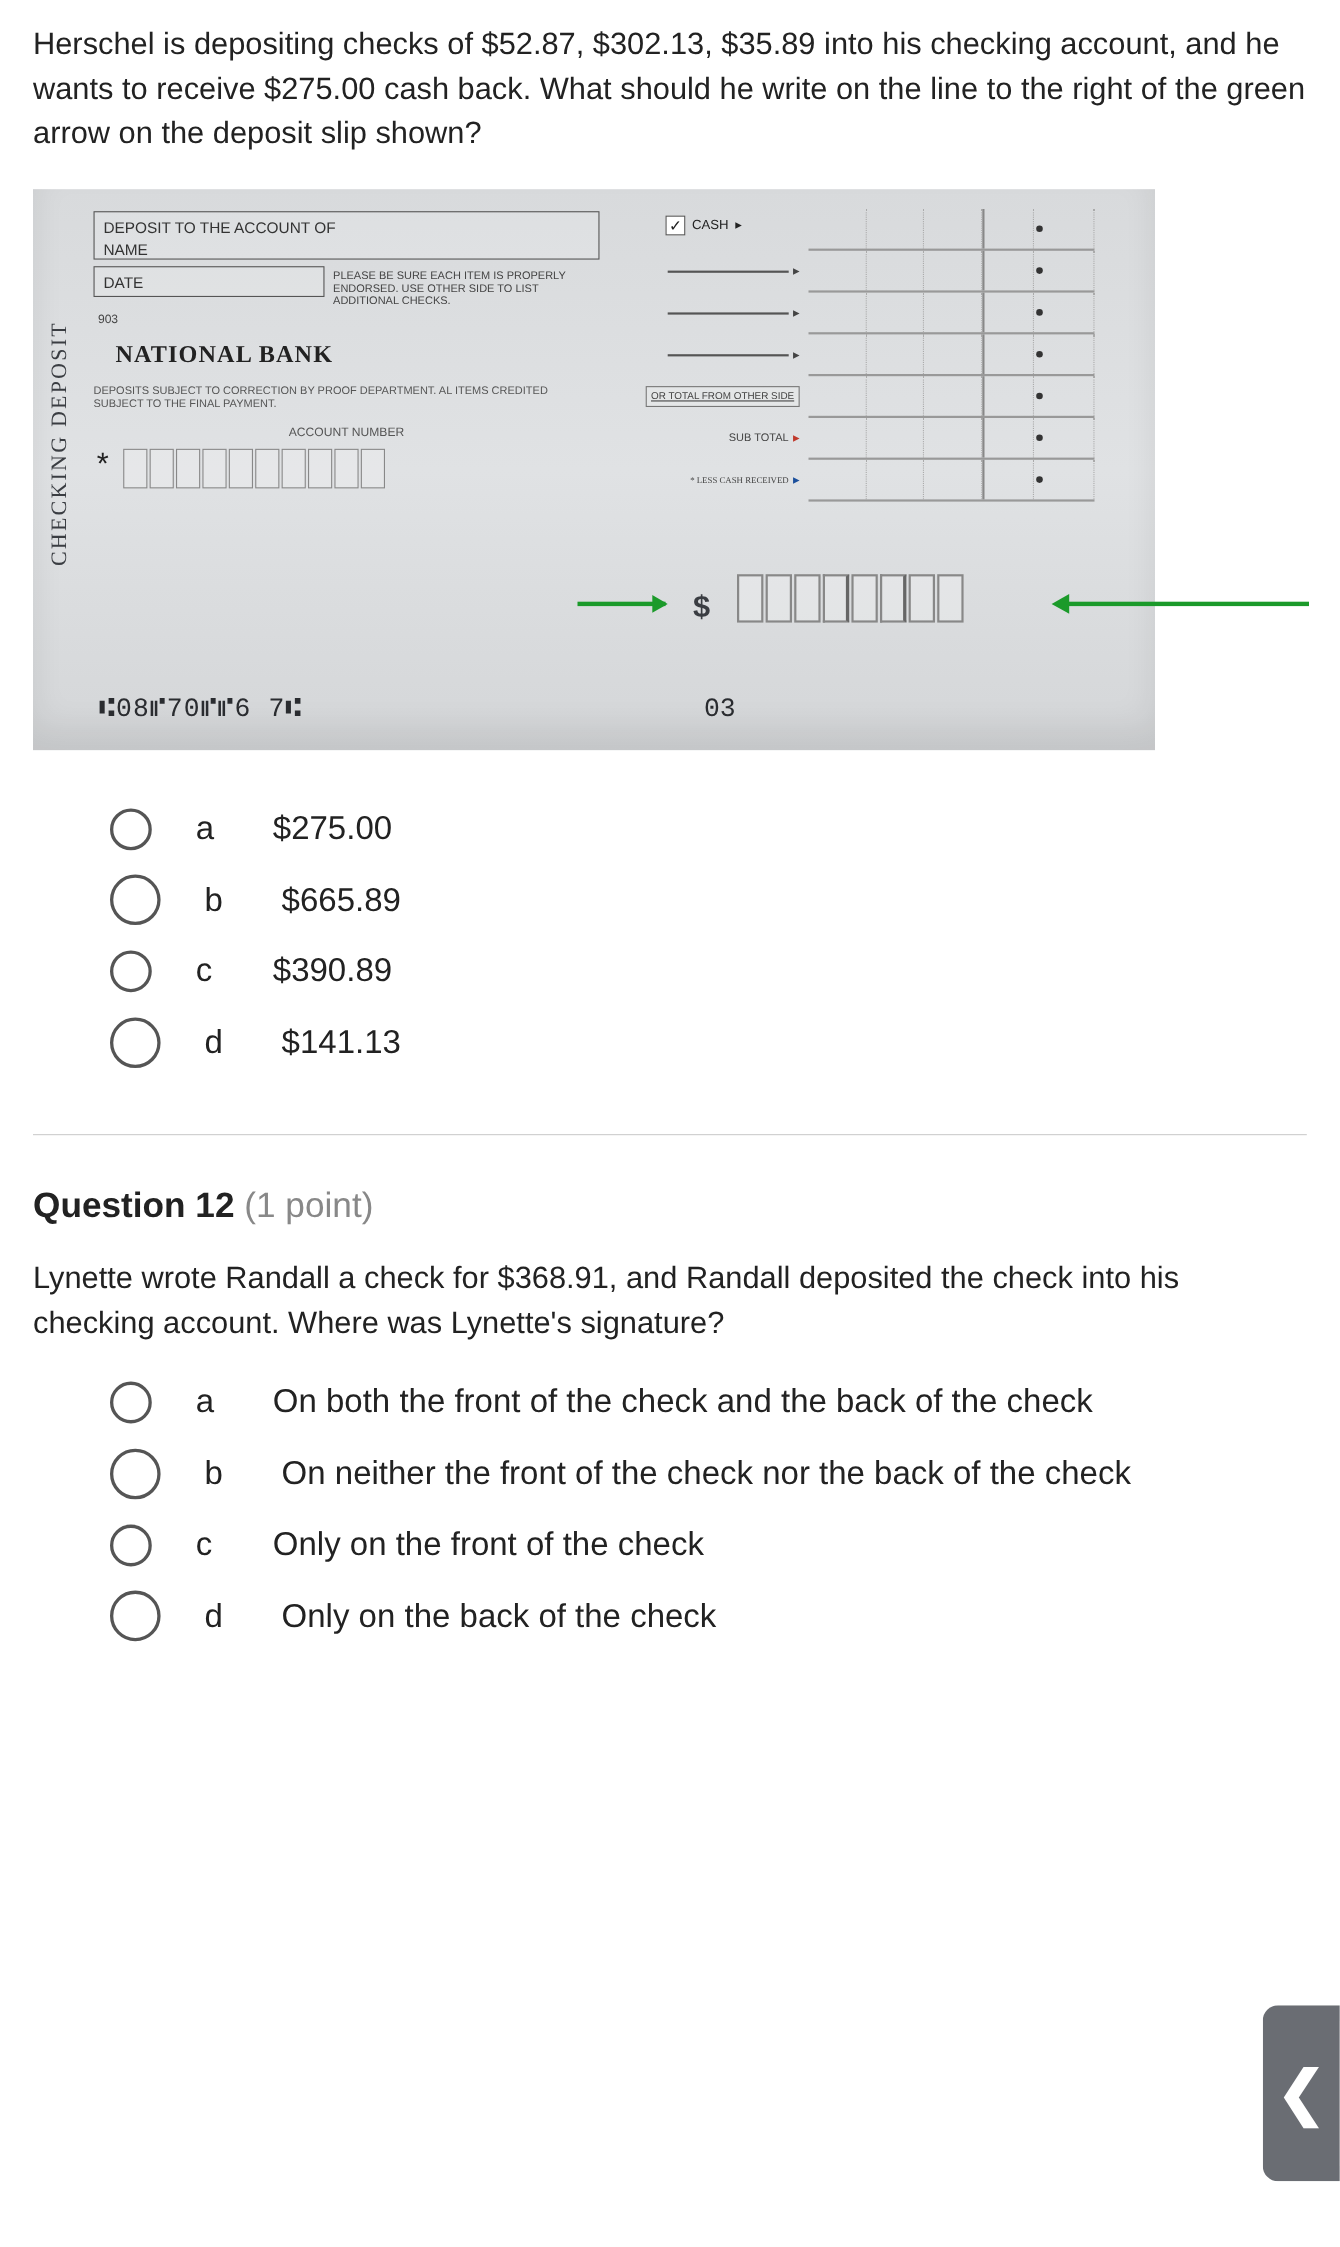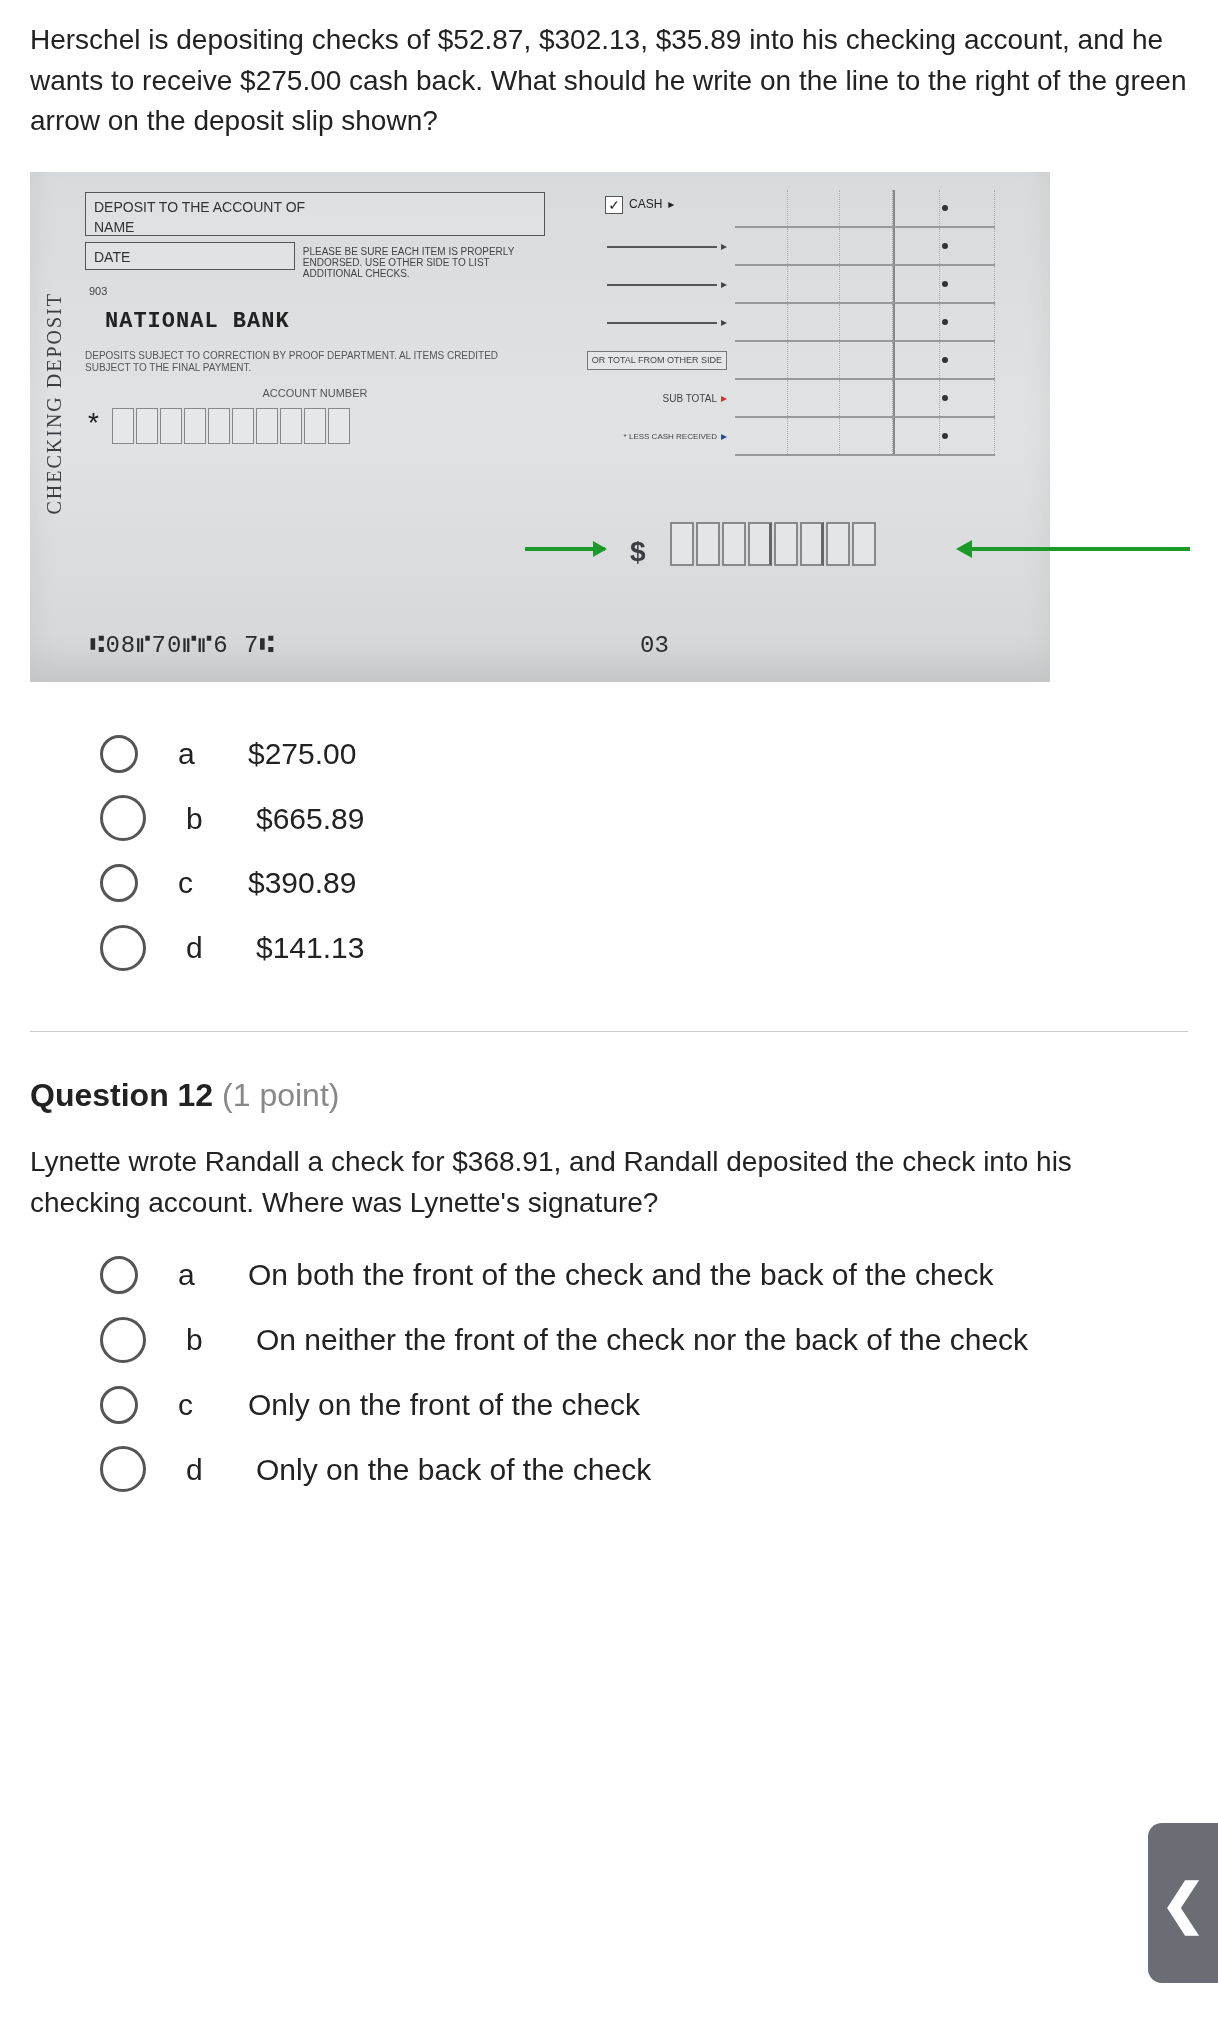--- a/index.html
+++ b/index.html
@@ -41,21 +41,21 @@
     background: rgba(255,255,255,0.15);
     font-size: 14px;
     color: #333;
     padding: 4px 8px;
     margin-bottom: 6px;
   }
   .field-deposit { height: 44px; }
   .field-date { height: 28px; width: 210px; display:inline-block; vertical-align:top;}
   .field-instr { display:inline-block; width:230px; font-size:10px; line-height:1.1; vertical-align:top; padding-top:4px; color:#444;}
   .small903 { font-size:11px; color:#444; margin:2px 0 4px 4px;}
-  .bank-name { font-family: Liberation Mono, monospace; font-size:22px; font-weight:bold; letter-spacing:1px; margin:6px 0 10px 20px; color:#222;}
+  .bank-name { font-family: Liberation Serif, serif; font-size:22px; font-weight:bold; letter-spacing:1px; margin:6px 0 10px 20px; color:#222;}
   .fine-print { font-size:10px; line-height:1.2; color:#555; margin-bottom:12px;margin-top:12px;}
   .acct-label { font-size:11px; color:#555; text-align:center; margin-bottom:4px;}
   .acct-row { display:flex; align-items:center; gap:10px;}
   .asterisk { font-size:28px; font-family: Courier, monospace;}
   .acct-boxes { display:flex; gap:2px;}
   .acct-box { width:22px; height:36px; border:1px solid #888; background:rgba(255,255,255,0.2);}
   .micr { font-family: Courier, monospace; font-size:24px; color:#2a2c30; letter-spacing:1px; position:absolute; bottom:18px; left:60px;}
   .micr-right { font-family: Courier, monospace; font-size:24px; color:#2a2c30; position:absolute; bottom:18px; left:610px;}
   .slip-right {
     position:absolute; left:545px; top:18px; width:430px;
@@ -66,21 +66,21 @@
   .grid-left .sub { flex:1; border-right:1px dotted #aaa;}
   .grid-right { width:100px; display:flex;}
   .grid-right .sub { flex:1; border-right:1px dotted #aaa;}
   .dot { width:6px;height:6px;background:#333;border-radius:50%; align-self:center; margin:0 2px;}
   .row-labels { position:absolute; left:0; top:0; width:160px;}
   .rlabel { height:38px; font-size:10px; display:flex; align-items:center; justify-content:flex-end; padding-right:8px; color:#444;}
   .rlabel .tri { margin-left:4px; font-size:12px;}
   .cash-label { position:absolute; left:30px; top:6px; display:flex; align-items:center; gap:6px; font-size:12px;}
   .cash-check { width:18px; height:18px; border:1px solid #555; background:#fff; display:flex; align-items:center; justify-content:center; font-size:14px;}
   .line-under { border:none; border-bottom:2px solid #555; width:110px; }
-  .subtotal-box { border:1px solid #777; padding:2px 4px; font-size:9px; background:rgba(255,255,255,0.2);}
+  .subtotal-box { border:1px solid #777; padding:2px 4px; font-size:9px; background:rgba(255,255,255,0.2);text-decoration:underline;}
   .red-arrow { color:#c0392b;}
   .blue-arrow { color:#1b4f9c;}
   .green-arrow-left {
     position:absolute; left:495px; top:375px; width:80px; height:4px; background:#1b9a2a;
   }
   .green-arrow-left::after{
     content:""; position:absolute; right:-2px; top:-6px; border-left:14px solid #1b9a2a; border-top:8px solid transparent; border-bottom:8px solid transparent;
   }
   .dollar-sign { position:absolute; left:600px; top:360px; font-size:28px; color:#3a3d42; font-weight:bold;}
   .total-boxes { position:absolute; left:640px; top:350px; display:flex; gap:2px;}
@@ -173,21 +173,21 @@
           <span class="tri">▸</span>
         </div>
       <div class="rlabel">
           <span class="subtotal-box">OR TOTAL FROM OTHER SIDE</span>
         </div>
       <div class="rlabel">
           <span>SUB TOTAL</span>
           <span class="tri red-arrow">▸</span>
         </div>
       <div class="rlabel">
-          <span style="font-size:8px;"><span>*</span> <span>LESS CASH RECEIVED</span></span>
+          <span style="font-size:8px;font-family:Liberation Serif, serif;"><span>*</span> <span>LESS CASH RECEIVED</span></span>
           <span class="tri blue-arrow">▸</span>
         </div>
     </div>
 
     <div class="grid-table">
       <div class="grid-row">
           <div class="grid-left">
             <div class="sub"></div>
             <div class="sub"></div>
             <div class="sub"></div>

